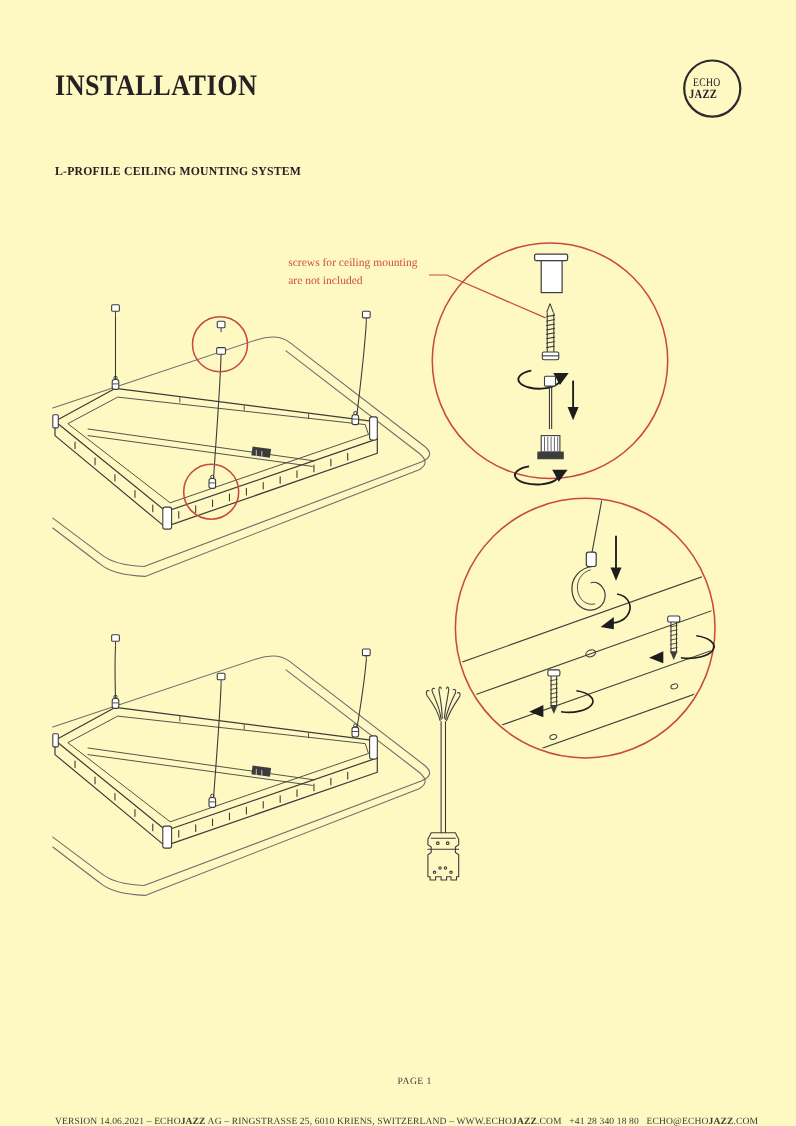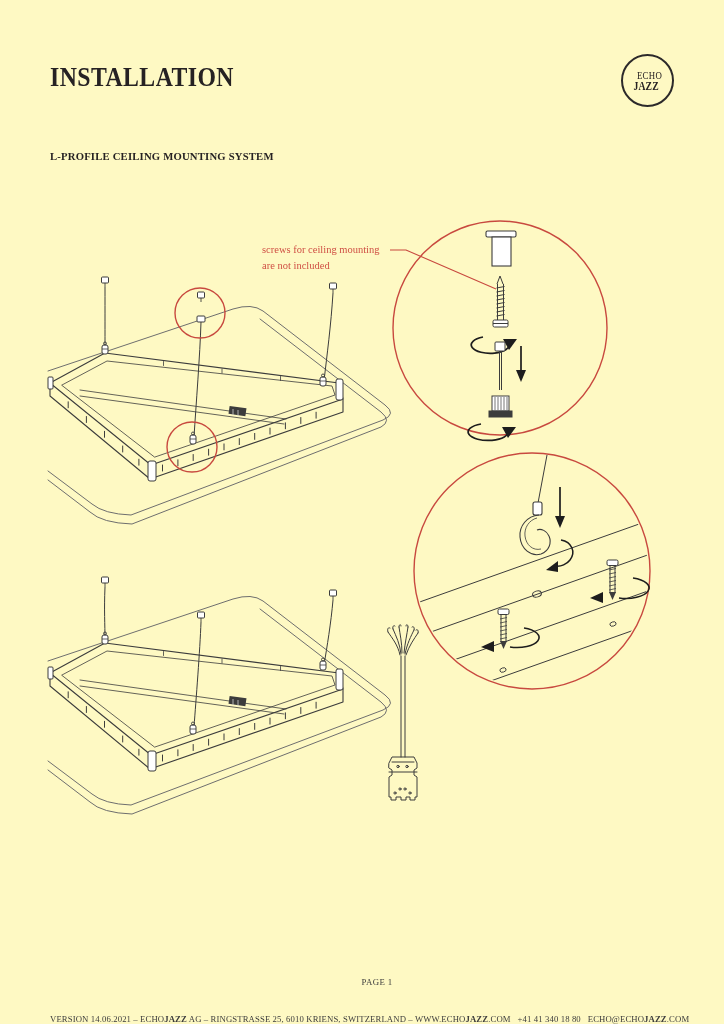--- a/index.html
+++ b/index.html
@@ -12,27 +12,27 @@
   #title{
     left:50px;top:62px;font-size:27px;font-weight:700;letter-spacing:.5px;
     transform:scaleX(.88);transform-origin:left top;white-space:nowrap;color:#262223;
   }
   #subtitle{
     left:50px;top:150px;font-size:11px;font-weight:700;letter-spacing:.2px;
     transform:scaleX(.97);transform-origin:left top;white-space:nowrap;color:#262223;
   }
   #logo{
     left:621px;top:54px;width:49px;height:49px;border:2px solid #2c2a2a;border-radius:50%;
-    display:flex;flex-direction:column;align-items:center;justify-content:center;line-height:10px;
+    display:flex;flex-direction:column;align-items:flex-start;justify-content:center;line-height:10px;
   }
   #logo .inner{transform:scaleX(.84);text-align:center;}
   #logo .l1{font-size:10.5px;font-weight:400;letter-spacing:.3px;margin-left:5px;color:#262223;}
   #logo .l2{font-size:11.5px;font-weight:700;letter-spacing:.2px;margin-right:3px;color:#262223;}
   .rednote{
-    left:262px;top:242px;font-size:10.5px;line-height:15.5px;color:#cf4f44;
+    left:262px;top:232px;font-size:10.5px;line-height:15.5px;color:#cf4f44;
     white-space:nowrap;
   }
   #wieland{
     left:435px;top:707px;font-size:11px;line-height:14.8px;color:#3c3c3c;white-space:nowrap;
   }
   #wieland .ni{color:#cf4f44;}
   #pagelabel{
     left:0;top:977px;width:724px;text-align:center;font-size:8.8px;letter-spacing:.4px;color:#3c3c3c;padding-left:15px;
   }
   #footer{
@@ -266,16 +266,16 @@
       <circle cx="405" cy="789" r="1.1"></circle>
       <circle cx="395" cy="793" r="1.1"></circle>
       <circle cx="410" cy="793" r="1.1"></circle>
     </g>
   </svg>
 
 
   <div id="pagelabel" class="abs">PAGE 1</div>
 
   <div id="footer" class="abs">
-    <span>VERSION 14.06.2021 – ECHO</span><span class="b">JAZZ</span><span> AG – RINGSTRASSE 25, 6010 KRIENS, SWITZERLAND – WWW.ECHO</span><span class="b">JAZZ</span><span>.COM   </span><span>+41 41 340 18 80   </span><span>ECHO@ECHO</span><span class="b">JAZZ</span><span>.COM</span>
+    <span>VERSION 14.06.2021 – ECHO</span><span class="b">JAZZ</span><span> AG – RINGSTRASSE 25, 6010 KRIENS, SWITZERLAND – WWW.ECHO</span><span class="b">JAZZ</span><span>.COM   </span><span>+41 28 340 18 80   </span><span>ECHO@ECHO</span><span class="b">JAZZ</span><span>.COM</span>
   </div>
 
 </div>
 
 </body></html>

